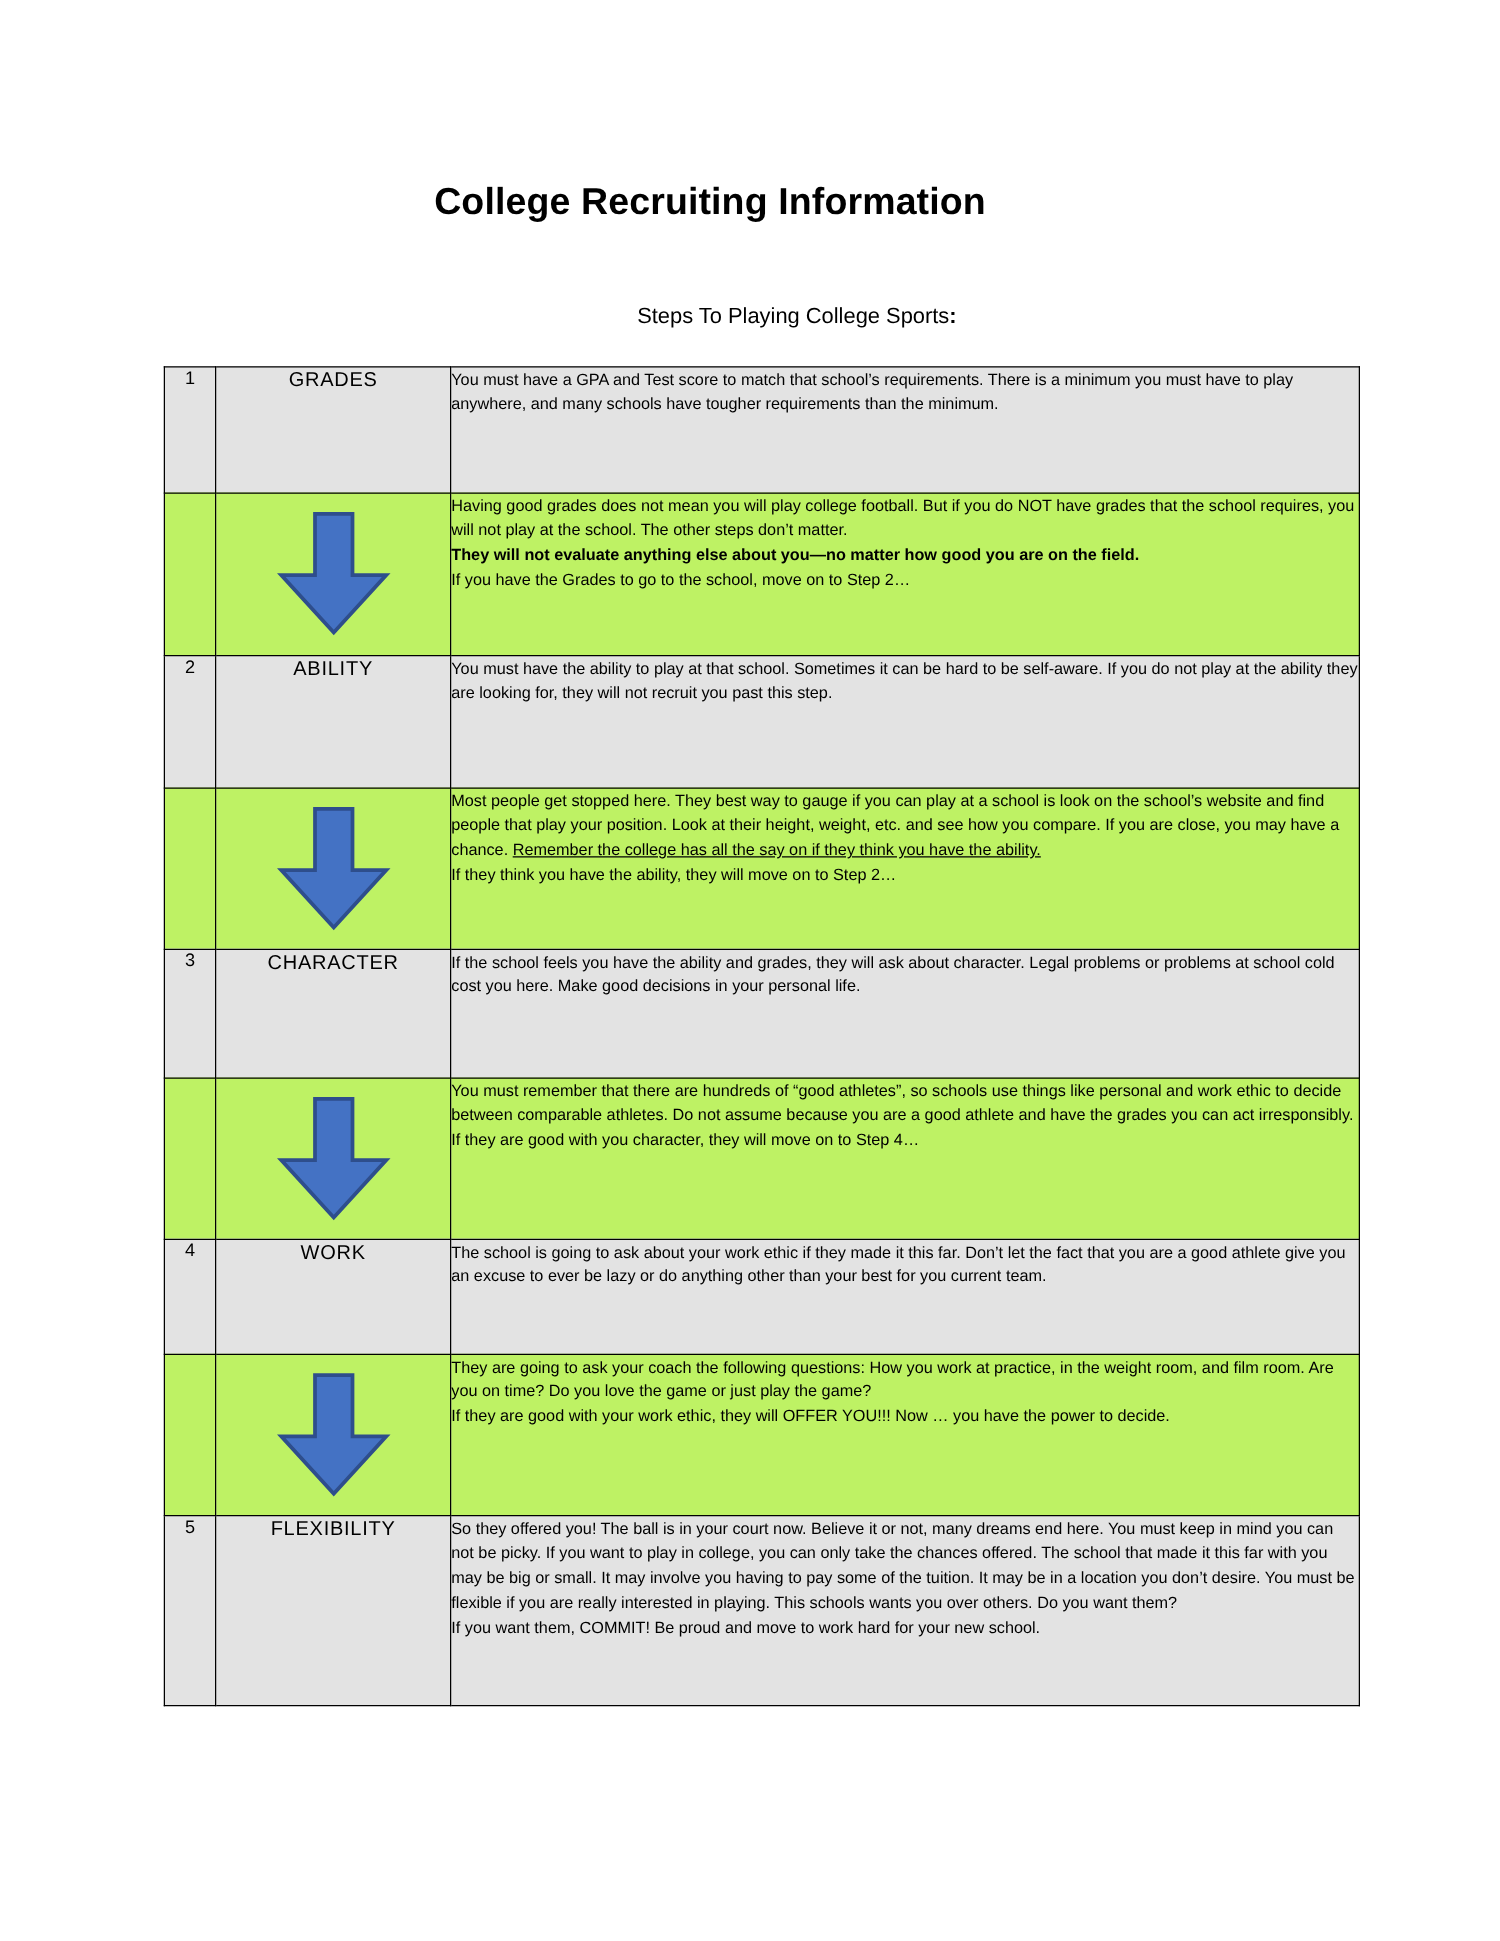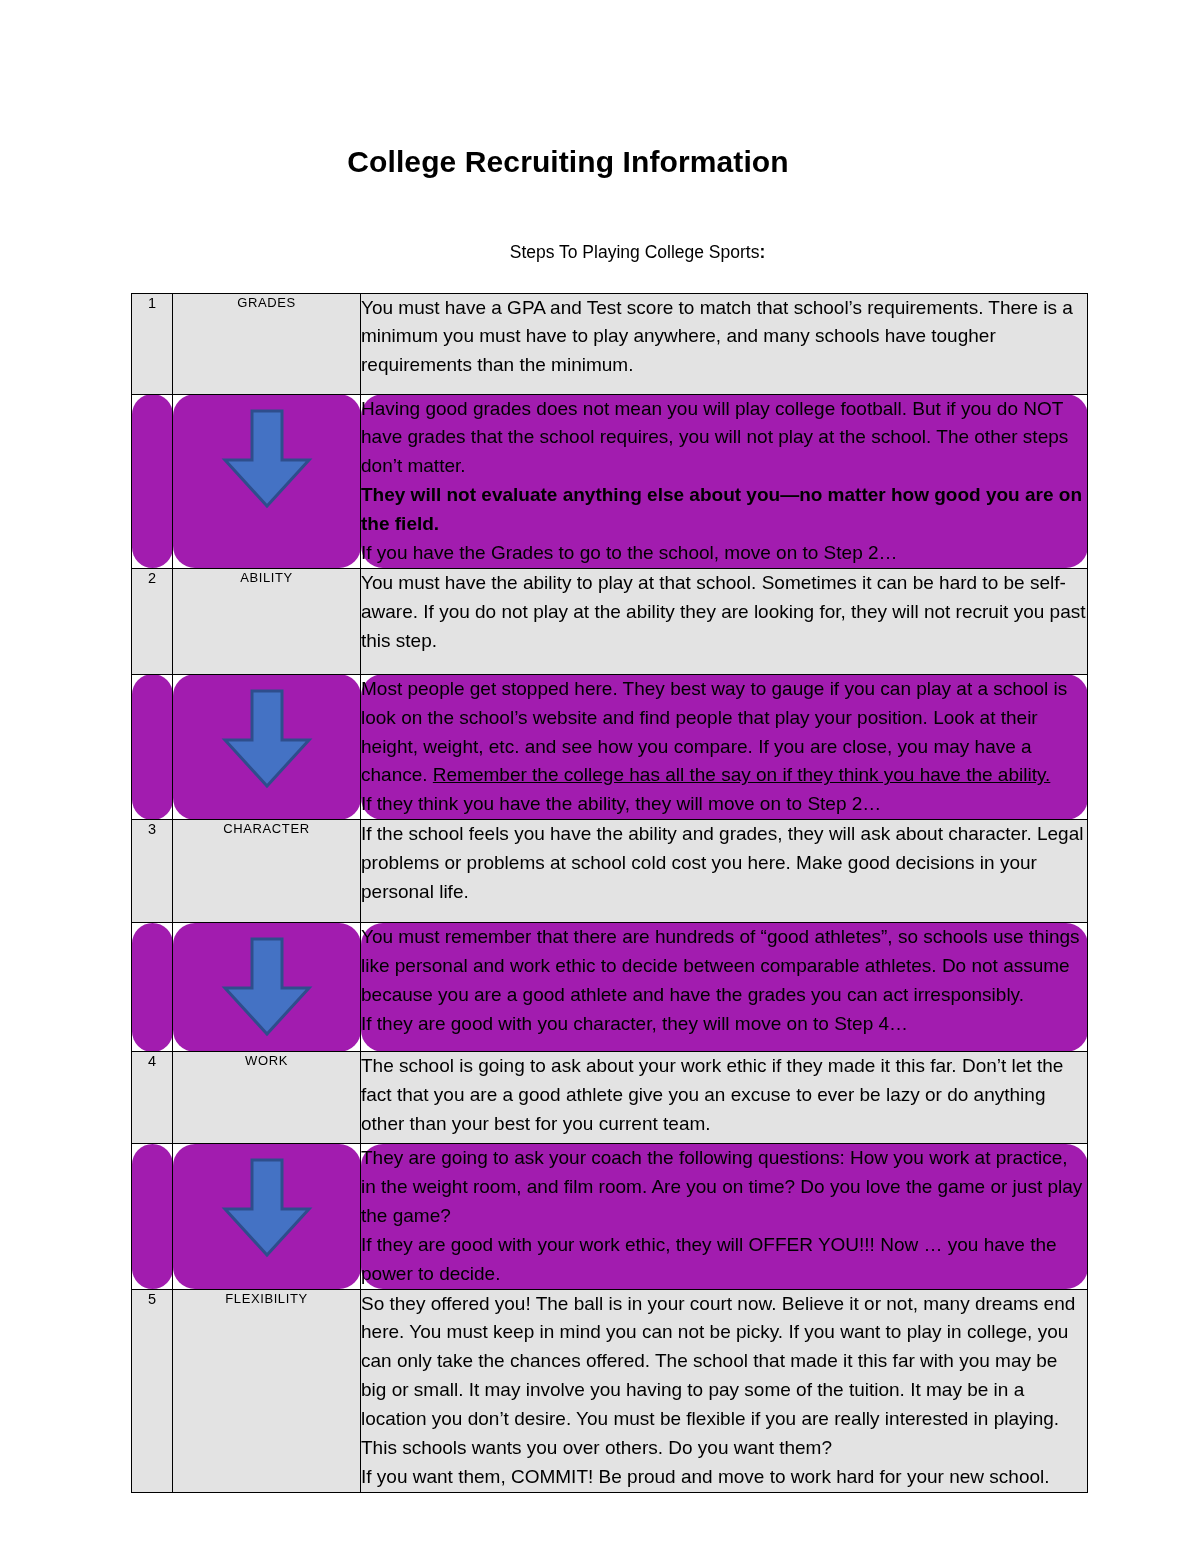--- a/index.html
+++ b/index.html
@@ -54,37 +54,37 @@
   table.steps td {
     border: 1.3px solid #000000;
     vertical-align: top;
     padding: 0;
   }
   .col-num   { width: 41px; }
   .col-name  { width: 188px; }
   .col-body  { width: 727px; }
 
   tr.step-row td { background: #e3e3e3; }
-  tr.arrow-row td { background: #a21caf; border-radius: 22px; }
+  tr.arrow-row td { background: #bef264; }
 
   .cell-num {
     text-align: center;
     font-size: 14.5px;
     padding-top: 9px;
     line-height: 1.35;
   }
   .cell-name {
     text-align: center;
-    font-size: 13px;
+    font-size: 16px;
     padding-top: 9px;
     letter-spacing: 0.6px;
     line-height: 1.35;
   }
   .cell-body {
-    font-size: 19px;
+    font-size: 13px;
     line-height: 1.52;
     padding: 8px 11px 9px 10px;
     text-align: left;
   }
   .cell-body p {
     margin: 0 0 0 0;
   }
   .cell-body p + p {
   }
   .b  { font-weight: bold; }

